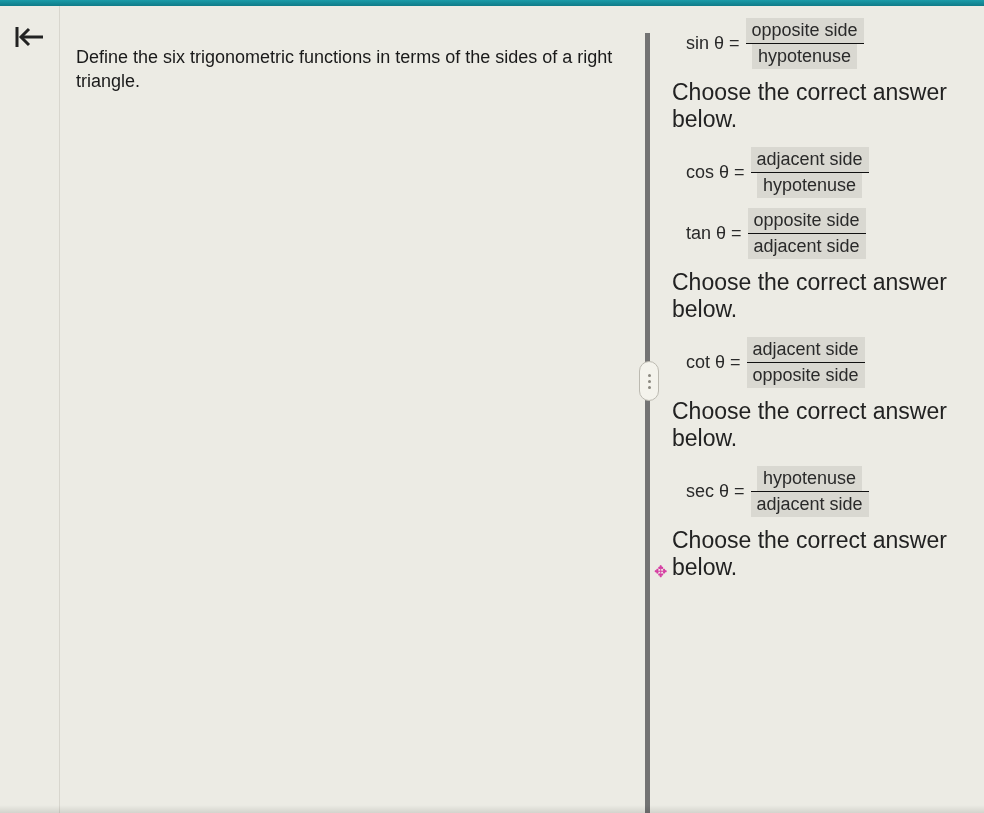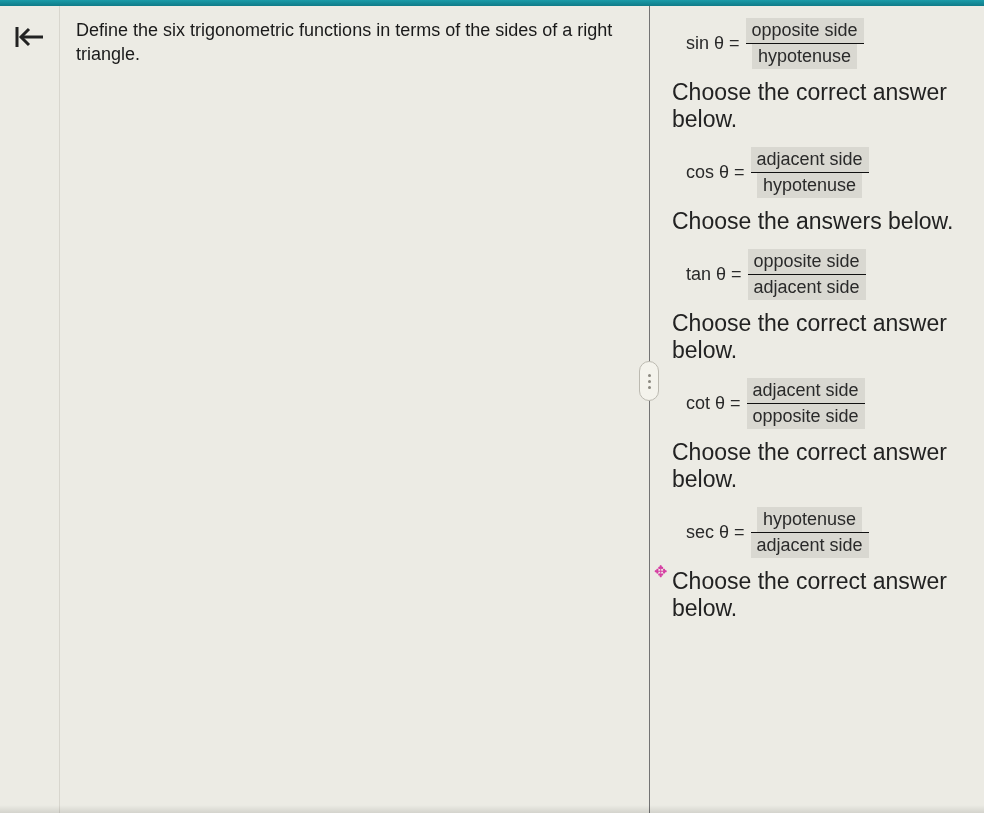--- a/index.html
+++ b/index.html
@@ -30,21 +30,22 @@
     font-size: 28px;
     font-weight: bold;
     color: #333;
     cursor: pointer;
     user-select: none;
   }
   .left-pane {
     width: 590px;
     padding: 12px 20px 0 16px;
     position: relative;
-    border-right: 1px solid #737373;
+    border-right: 5px solid #737373;
+    margin-top: 27px;
   }
   .question {
     font-size: 18px;
     line-height: 1.35;
     color: #1a1a1a;
   }
   .right-pane {
     flex: 1;
     padding: 6px 8px 0 22px;
     position: relative;
@@ -182,21 +183,20 @@
       <div class="eq-row">
         <span class="func">cos θ =</span>
         <span class="frac">
           <span class="num ans-box">adjacent side</span>
           <span class="bar"></span>
           <span class="den ans-box">hypotenuse</span>
         </span>
       </div>
     </div>
 
-    <p class="prompt">Choose the answers below.</p>
 
     <div class="eq-block">
       <div class="eq-row">
         <span class="func">tan θ =</span>
         <span class="frac">
           <span class="num ans-box">opposite side</span>
           <span class="bar"></span>
           <span class="den ans-box">adjacent side</span>
         </span>
       </div>

